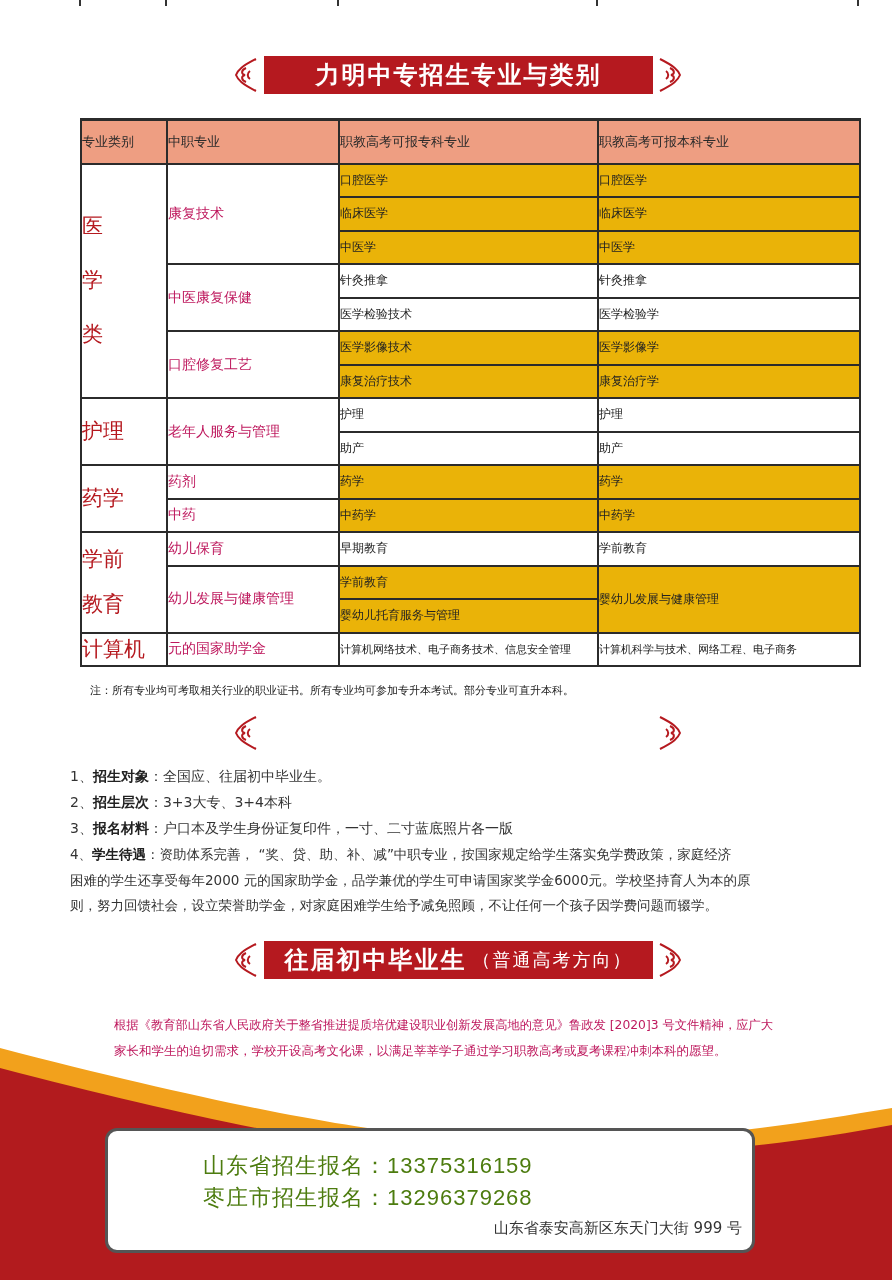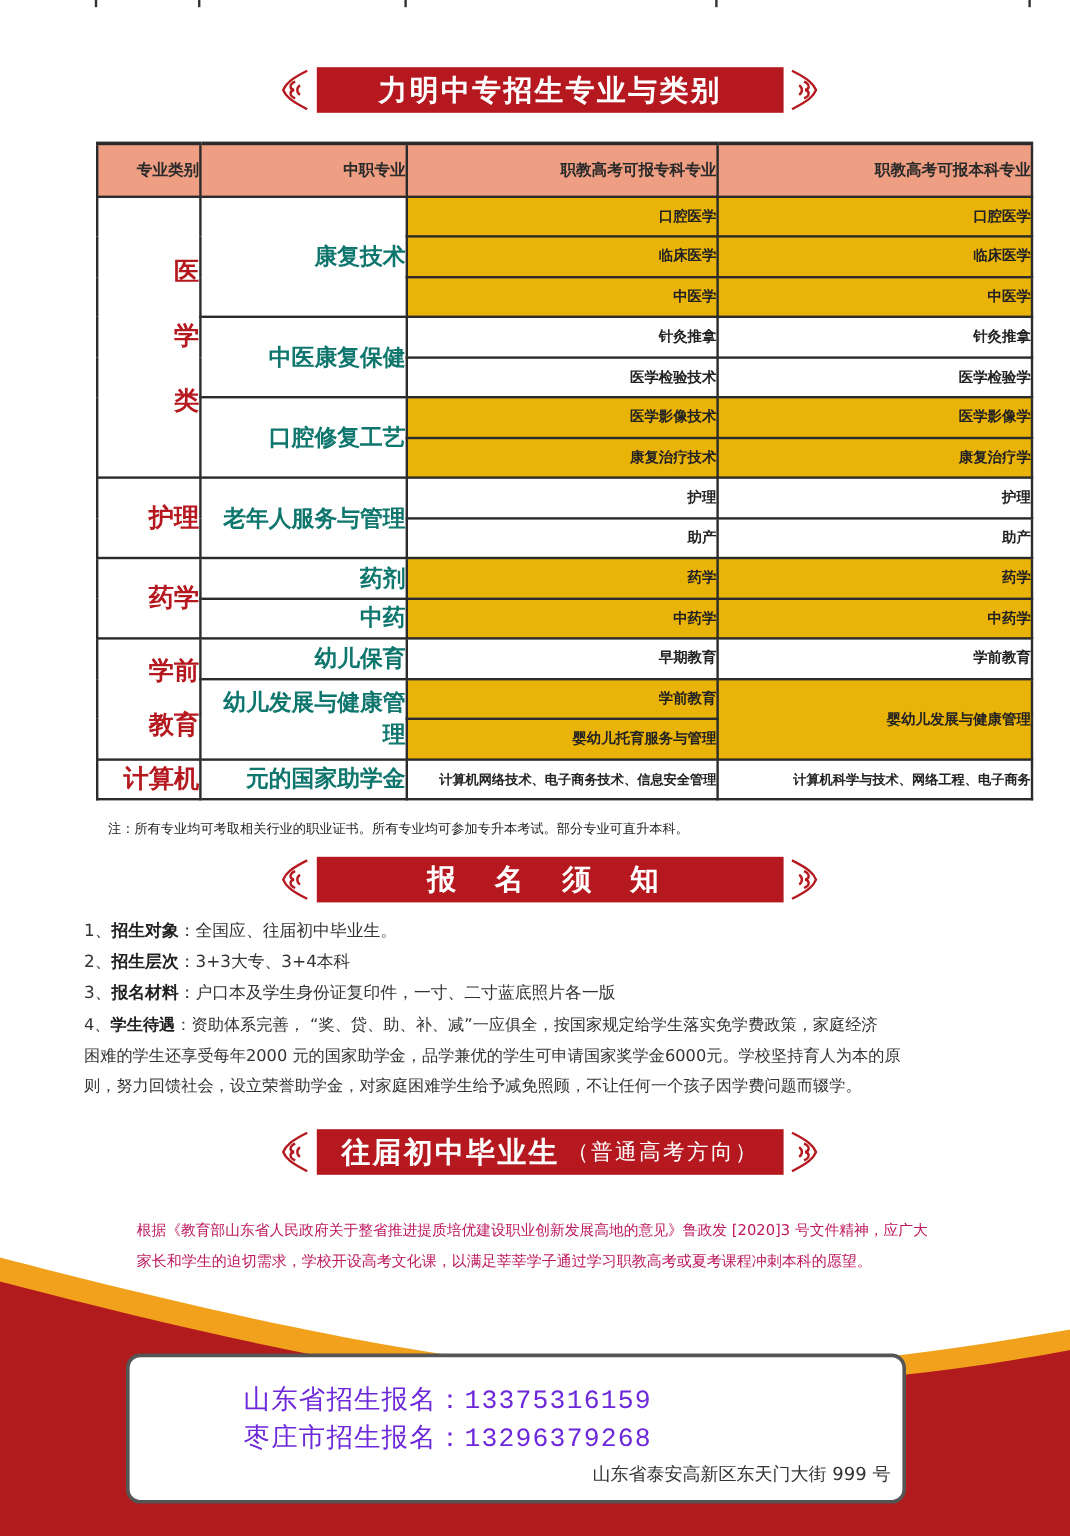--- a/index.html
+++ b/index.html
@@ -12,41 +12,41 @@
 
   
   .banner { position: absolute; left: 0; width: 760px; height: 50px; }
   .banner .bar { position: absolute; top: 6px; height: 38px; background: #b5191f; color: #fff;
     display: flex; align-items: center; justify-content: center; font-weight: bold; font-size: 24px; letter-spacing: 2px; }
   .banner .orn { position: absolute; top: 6px; width: 28px; height: 38px; }
   .banner .sub { font-weight: normal; font-size: 18px; letter-spacing: 2px; margin-left: 6px; }
 
   
   table.majors { position: absolute; left: 80px; top: 118px; width: 779px; border-collapse: collapse; table-layout: fixed; }
-  table.majors td, table.majors th { border: 2px solid #2b2b2b; text-align: right; vertical-align: middle; font-size: 12px; font-weight: bold; color: #222; }
+  table.majors td, table.majors th { border: 2px solid #2b2b2b; text-align: left; vertical-align: middle; font-size: 12px; font-weight: normal; color: #222; }
   table.majors th { background: #ee9e82; height: 44px; font-size: 13px; color: #2a2a2a; border-top: 3px solid #2b2b2b; }
   table.majors td { height: 33.5px; background: #fff; }
   table.majors td.g { background: #eab308; }
   table.majors td.cat { color: #b5191f; font-size: 21px; line-height: 1.7; }
-  table.majors td.mid { color: #0f766e; font-size: 19px; }
+  table.majors td.mid { color: #be185d; font-size: 14px; }
   table.majors td.small { font-size: 11px; }
 
   .note { position: absolute; left: 90px; top: 683px; font-size: 11px; font-weight: normal; color: #222; }
 
   .notice { position: absolute; left: 70px; top: 764px; width: 790px; font-size: 14px; line-height: 25px; color: #333; }
   .notice b { color: #222; font-family: Liberation Mono, monospace; }
   .notice .line { white-space: nowrap; }
 
   .policy { position: absolute; left: 78px; top: 1013px; width: 790px; font-size: 12.5px; line-height: 25px; color: #be185d; margin-left: 36px; }
 
   .wave { position: absolute; left: 0; top: 1040px; width: 892px; height: 240px; }
 
   .contact { position: absolute; left: 105px; top: 1128px; width: 650px; height: 125px; background: #fff;
     border: 3px solid #555; border-radius: 12px; }
-  .contact .p { position: absolute; left: 95px; font-size: 22px; color: #6d28d9; font-family: Liberation Mono, monospace; letter-spacing: 1px; }
+  .contact .p { position: absolute; left: 95px; font-size: 22px; color: #4d7c0f; font-family: Liberation Sans, sans-serif; letter-spacing: 1px; }
   .contact .addr { position: absolute; right: 10px; bottom: 12px; font-size: 15px; color: #333; }
 </style>
 </head>
 <body>
 
 <div class="top-ticks">
   <span style="left:79px"></span>
     <span style="left:165px"></span>
     <span style="left:337px"></span>
     <span style="left:596px"></span>
@@ -159,31 +159,30 @@
   </tr>
 </tbody>
   </table>
 
 <div class="note">注：所有专业均可考取相关行业的职业证书。所有专业均可参加专升本考试。部分专业可直升本科。</div>
 
 <div class="banner" style="top:708px">
   <svg class="orn" style="left:232px" viewBox="0 0 28 38">
       <path d="M24 3 C10 10 6 14 4 19 C6 24 10 28 24 35 M14 12 C9 14 9 18 13 19 C9 20 9 24 14 26 M18 15 C15 17 15 21 18 23" fill="none" stroke="#b5191f" stroke-width="2"></path>
     </svg>
-  <div class="bar" style="left:264px;width:389px;letter-spacing:12px">报 名 须 知</div>
   <svg class="orn" style="left:656px" viewBox="0 0 28 38">
       <path d="M4 3 C18 10 22 14 24 19 C22 24 18 28 4 35 M14 12 C19 14 19 18 15 19 C19 20 19 24 14 26 M10 15 C13 17 13 21 10 23" fill="none" stroke="#b5191f" stroke-width="2"></path>
     </svg>
 </div>
 
 <div class="notice">
   <div class="line"><span>1、</span><b>招生对象</b><span>：全国应、往届初中毕业生。</span></div>
   <div class="line"><span>2、</span><b>招生层次</b><span>：3+3大专、3+4本科</span></div>
   <div class="line"><span>3、</span><b>报名材料</b><span>：户口本及学生身份证复印件，一寸、二寸蓝底照片各一版</span></div>
-  <div class="line" style="font-size:13.5px"><span>4、</span><b>学生待遇</b><span>：资助体系完善， “奖、贷、助、补、减”一应俱全，按国家规定给学生落实免学费政策，家庭经济</span></div>
+  <div class="line" style="font-size:13.5px"><span>4、</span><b>学生待遇</b><span>：资助体系完善， “奖、贷、助、补、减”中职专业，按国家规定给学生落实免学费政策，家庭经济</span></div>
   <div class="line" style="font-size:13.5px">困难的学生还享受每年2000 元的国家助学金，品学兼优的学生可申请国家奖学金6000元。学校坚持育人为本的原</div>
   <div class="line" style="font-size:13.5px">则，努力回馈社会，设立荣誉助学金，对家庭困难学生给予减免照顾，不让任何一个孩子因学费问题而辍学。</div>
 </div>
 
 <div class="banner" style="top:935px">
   <svg class="orn" style="left:232px" viewBox="0 0 28 38">
       <path d="M24 3 C10 10 6 14 4 19 C6 24 10 28 24 35 M14 12 C9 14 9 18 13 19 C9 20 9 24 14 26 M18 15 C15 17 15 21 18 23" fill="none" stroke="#b5191f" stroke-width="2"></path>
     </svg>
   <div class="bar" style="left:264px;width:389px">
     <span>往届初中毕业生</span>

